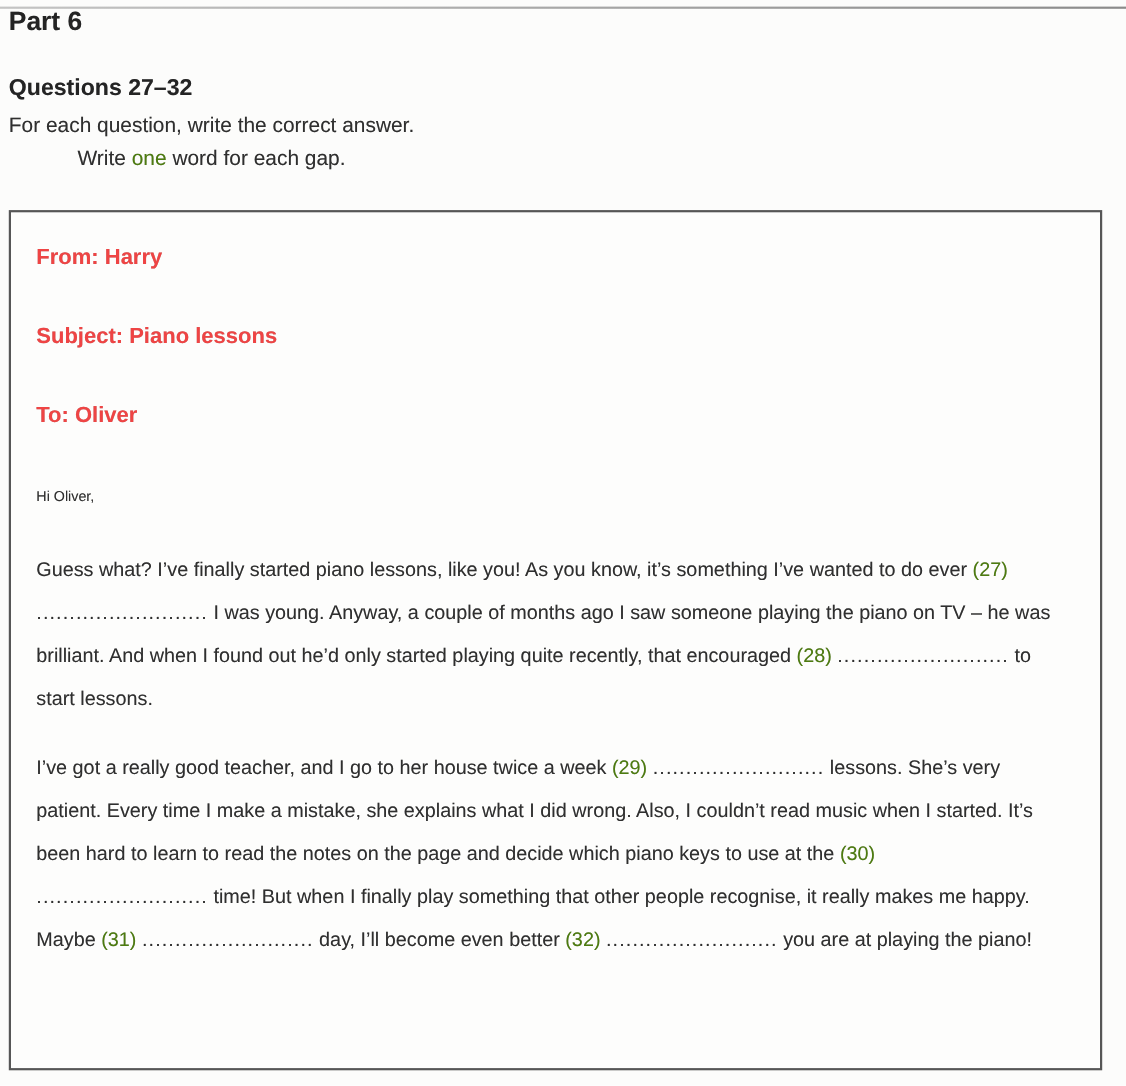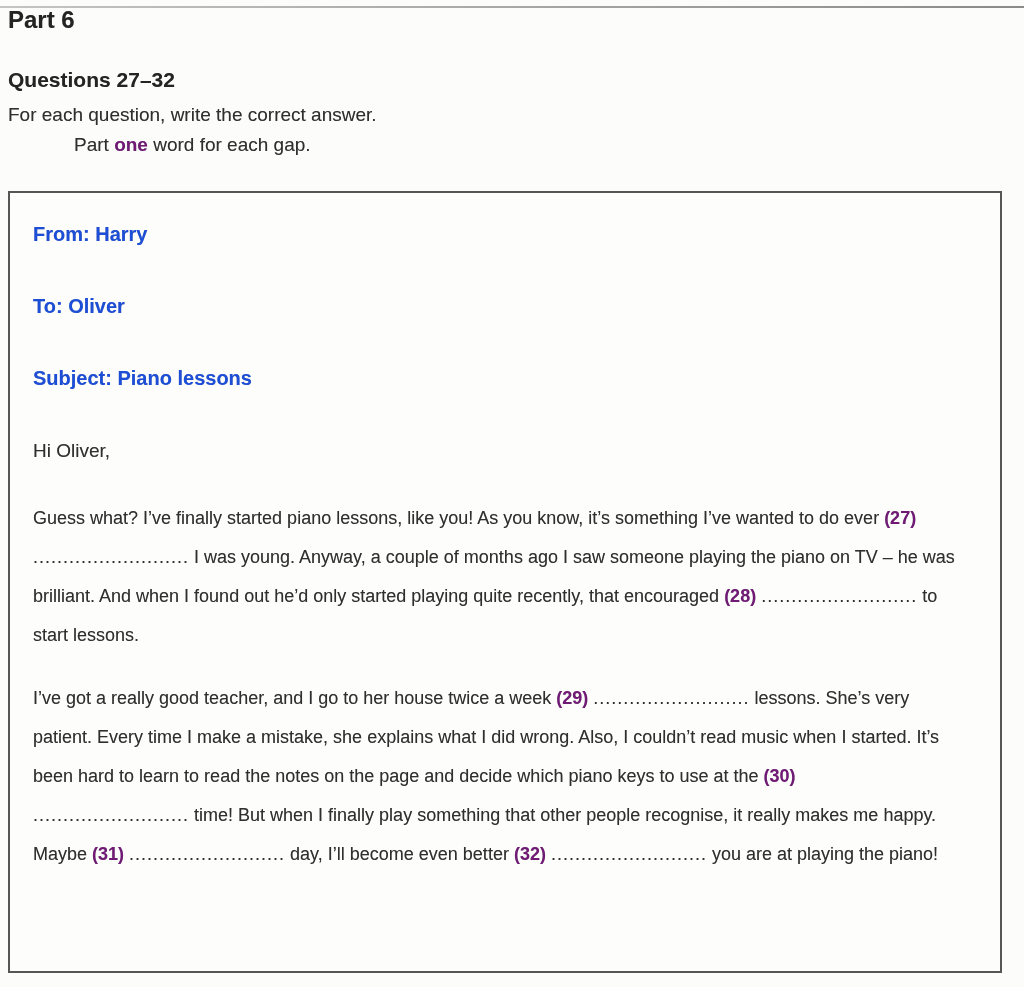--- a/index.html
+++ b/index.html
@@ -51,48 +51,48 @@
     width: 994px; height: 782px;
     border: 2px solid #565656;
     background: #fdfdfc;
     padding: 22px 45px 0 23px;
   }
   .email-box p { margin: 0; line-height: 39px; }
   .hdr {
     font-weight: bold;
     font-size: 20px;
     margin-bottom: 33px !important;
-    color: #1d4ed8;
+    color: #ef4444;
   }
   .greet {
-    font-size: 19px;
+    font-size: 13px;
     margin-bottom: 29px !important;
   }
   .para {
     font-size: 18px;
     margin-bottom: 24px !important;
   }
-  .b { font-weight: bold; color: #701a75; }
+  .b { font-weight: normal; color: #4d7c0f; }
   .dots { letter-spacing: 1px; white-space: nowrap; }
 </style>
 </head>
 <body>
 
 <div class="page">
   <div class="scan-line"></div>
 
   <h1 class="part-title">Part 6</h1>
   <h2 class="questions-title">Questions 27–32</h2>
 
   <div class="instructions">
     <p>For each question, write the correct answer.</p>
-    <p><span>Part </span><span class="b">one</span><span> word for each gap.</span></p>
+    <p><span>Write </span><span class="b">one</span><span> word for each gap.</span></p>
   </div>
 
   <div class="email-box">
     <p class="hdr">From: Harry</p>
+    <p class="hdr">Subject: Piano lessons</p>
     <p class="hdr">To: Oliver</p>
-    <p class="hdr">Subject: Piano lessons</p>
     <p class="greet">Hi Oliver,</p>
     <p class="para"><span>Guess what? I’ve finally started piano lessons, like you! As you know, it’s something I’ve wanted to do ever </span><span class="b">(27)</span><span> </span><span class="dots">..........................</span><span> I was young. Anyway, a couple of months ago I saw someone playing the piano on TV – he was brilliant. And when I found out he’d only started playing quite recently, that encouraged </span><span class="b">(28)</span><span> </span><span class="dots">..........................</span><span> to start lessons.</span></p>
     <p class="para"><span>I’ve got a really good teacher, and I go to her house twice a week </span><span class="b">(29)</span><span> </span><span class="dots">..........................</span><span> lessons. She’s very patient. Every time I make a mistake, she explains what I did wrong. Also, I couldn’t read music when I started. It’s been hard to learn to read the notes on the page and decide which piano keys to use at the </span><span class="b">(30)</span><span> </span><span class="dots">..........................</span><span> time! But when I finally play something that other people recognise, it really makes me happy. Maybe </span><span class="b">(31)</span><span> </span><span class="dots">..........................</span><span> day, I’ll become even better </span><span class="b">(32)</span><span> </span><span class="dots">..........................</span><span> you are at playing the piano!</span></p>
   </div>
 </div>
 
 </body></html>

